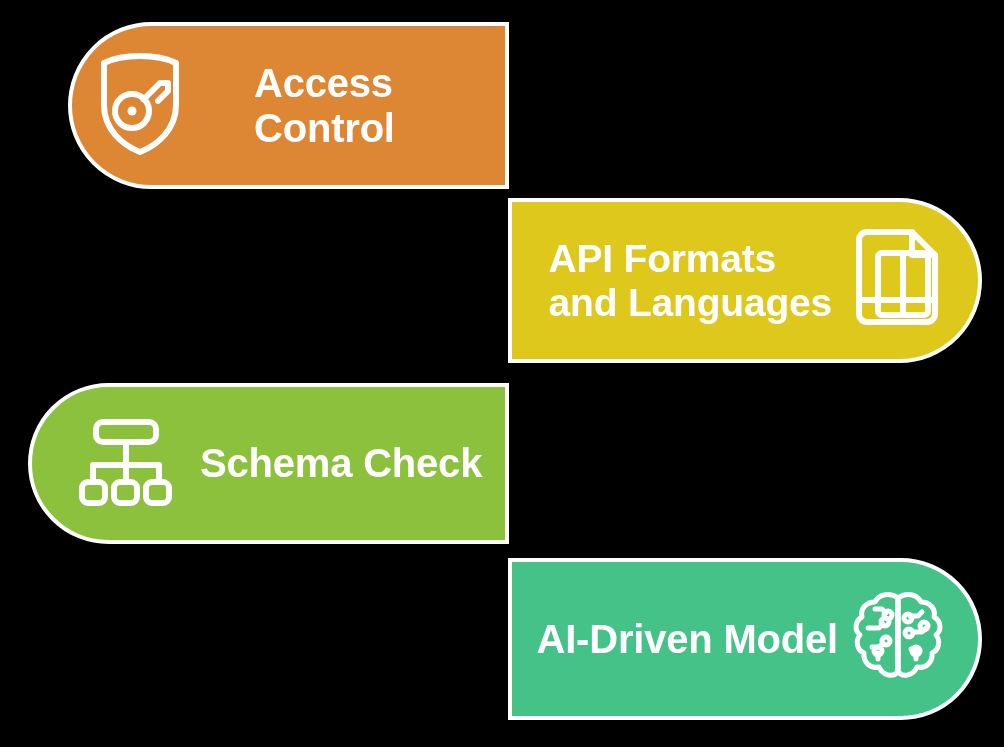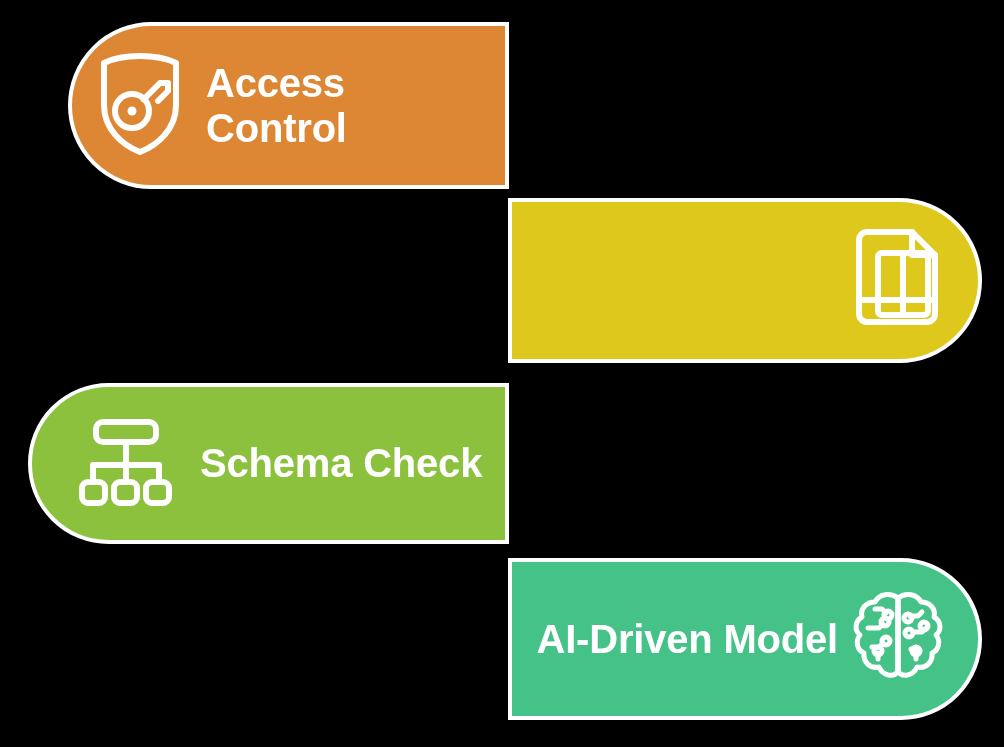--- a/index.html
+++ b/index.html
@@ -56,20 +56,21 @@
 
   
   #bar-access-control {
     left: 68px;
     top: 22px;
     width: 441px;
     height: 167px;
     background: #DD8634;
     padding-left: 20px;
     padding-right: 28px;
+    gap: 48px;
   }
   #bar-access-control .bar-label {
     margin-left: 18px;
   }
 
   
   #bar-api-formats {
     left: 508px;
     top: 198px;
     width: 474px;
@@ -121,20 +122,22 @@
         <path d="M48 7 C34 7 20 10 12 14 L12 56 C12 80 30 96 48 103 C66 96 84 80 84 56 L84 14 C76 10 62 7 48 7 Z" stroke="#ffffff" stroke-width="6" stroke-linejoin="round" fill="none"></path>
         <circle cx="40" cy="62" r="17" stroke="#ffffff" stroke-width="6" fill="none"></circle>
         <circle cx="40" cy="62" r="4.5" fill="#ffffff"></circle>
         <path d="M51.5 50.5 L68 34 L76 34 L76 42 L66 52" stroke="#ffffff" stroke-width="6" stroke-linejoin="round" stroke-linecap="round" fill="none"></path>
       </svg>
     </span>
     <span class="bar-label">Access Control</span>
   </div>
 
   <div class="bar right-round" id="bar-api-formats">
+    <span class="bar-label">API Formats
+and Languages</span>
     <span class="bar-icon">
       <svg width="92" height="105" viewBox="0 0 92 105" fill="none" xmlns="http://www.w3.org/2000/svg" aria-hidden="true">
         <path d="M15 6 L60 6 L83 29 L83 88 A8 8 0 0 1 75 96 L15 96 A8 8 0 0 1 7 88 L7 14 A8 8 0 0 1 15 6 Z" stroke="#ffffff" stroke-width="6" stroke-linejoin="round" fill="none"></path>
         <path d="M60 6 L60 29 L83 29" stroke="#ffffff" stroke-width="6" stroke-linejoin="round" stroke-linecap="round" fill="none"></path>
         <rect x="26" y="27" width="50" height="62" rx="4" stroke="#ffffff" stroke-width="6" fill="none"></rect>
         <line x1="51" y1="27" x2="51" y2="89" stroke="#ffffff" stroke-width="6"></line>
         <line x1="7" y1="74" x2="83" y2="74" stroke="#ffffff" stroke-width="6"></line>
       </svg>
     </span>
   </div>

